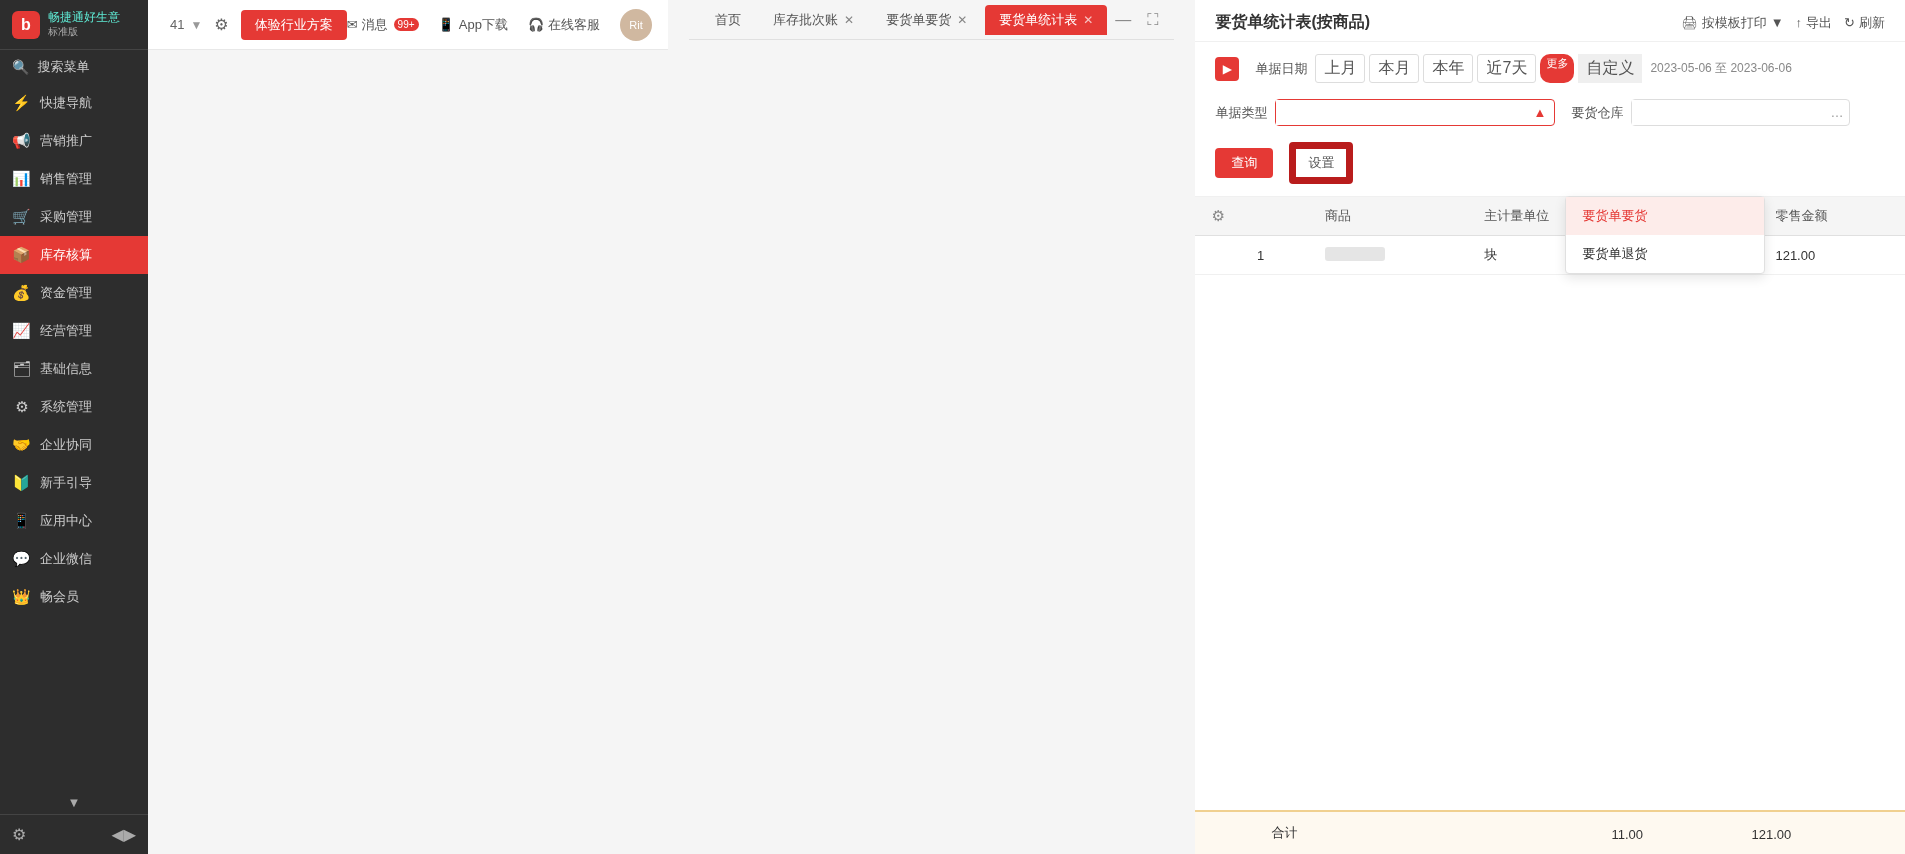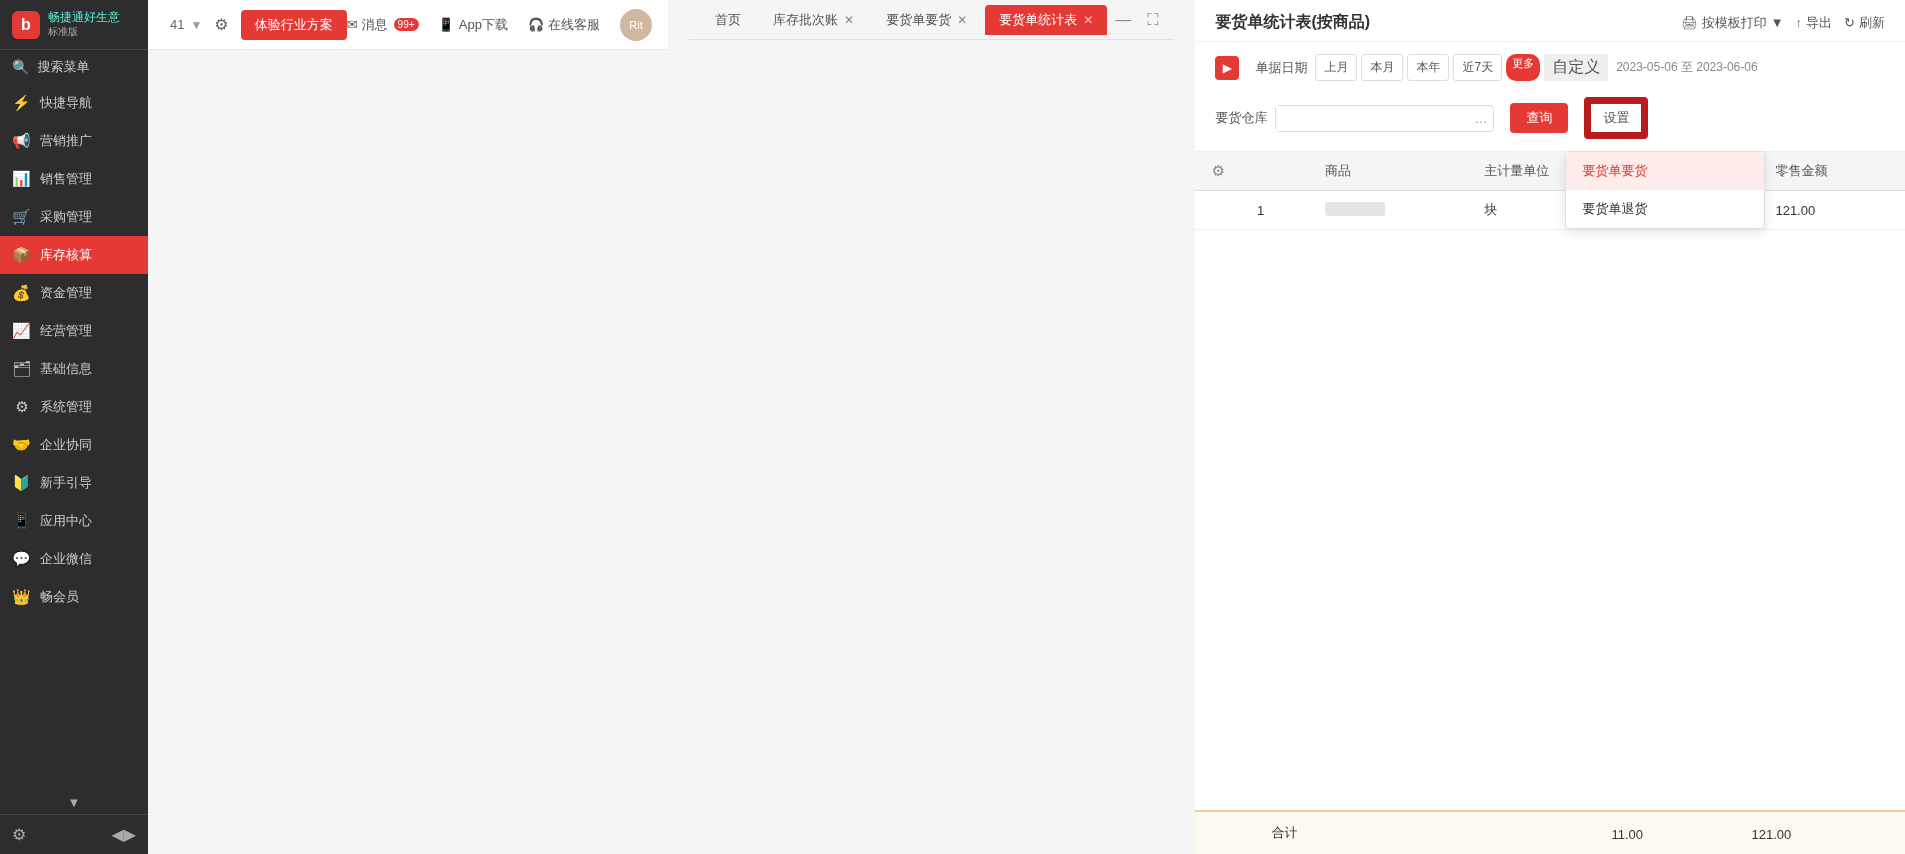--- a/index.html
+++ b/index.html
@@ -194,21 +194,21 @@
       flex-shrink: 0;
     }
     .filter-group { display: flex; align-items: center; gap: 8px; }
     .filter-label { color: #555; font-size: 13px; white-space: nowrap; }
     .filter-date-btns { display: flex; gap: 4px; }
     .filter-date-btn {
       padding: 3px 8px;
       border: 1px solid #ddd;
       border-radius: 3px;
       cursor: pointer;
-      font-size: 12px;
+      font-size: 16px;
       color: #555;
       background: white;
       text-align: center;
     }
     .filter-date-badge {
       background: #e53935;
       color: white;
       padding: 2px 6px;
       border-radius: 10px;
       font-size: 11px;
@@ -514,20 +514,27 @@
           <button class="filter-date-btn">上月</button>
           <button class="filter-date-btn">本月</button>
           <button class="filter-date-btn">本年</button>
           <button class="filter-date-btn">近7天</button>
           <span class="filter-date-badge">更多</span>
           <button class="filter-date-custom">自定义</button>
         </div>
         <span class="filter-date-range">2023-05-06 至 2023-06-06</span>
       </div>
 
+      <div class="filter-group">
+        <span class="filter-label">单据类型</span>
+        <div class="filter-select-wrapper">
+          <input class="filter-select-input" type="text" value="" style="">
+          <span class="filter-select-arrow">▲</span>
+        </div>
+      </div>
 
       <div class="filter-group">
         <span class="filter-label">要货仓库</span>
         <div class="filter-warehouse-wrapper">
           <input class="filter-warehouse-input" type="text" value="" style="">
           <span class="filter-warehouse-dots">…</span>
         </div>
       </div>
 
       <button class="filter-query-btn">查询</button>

